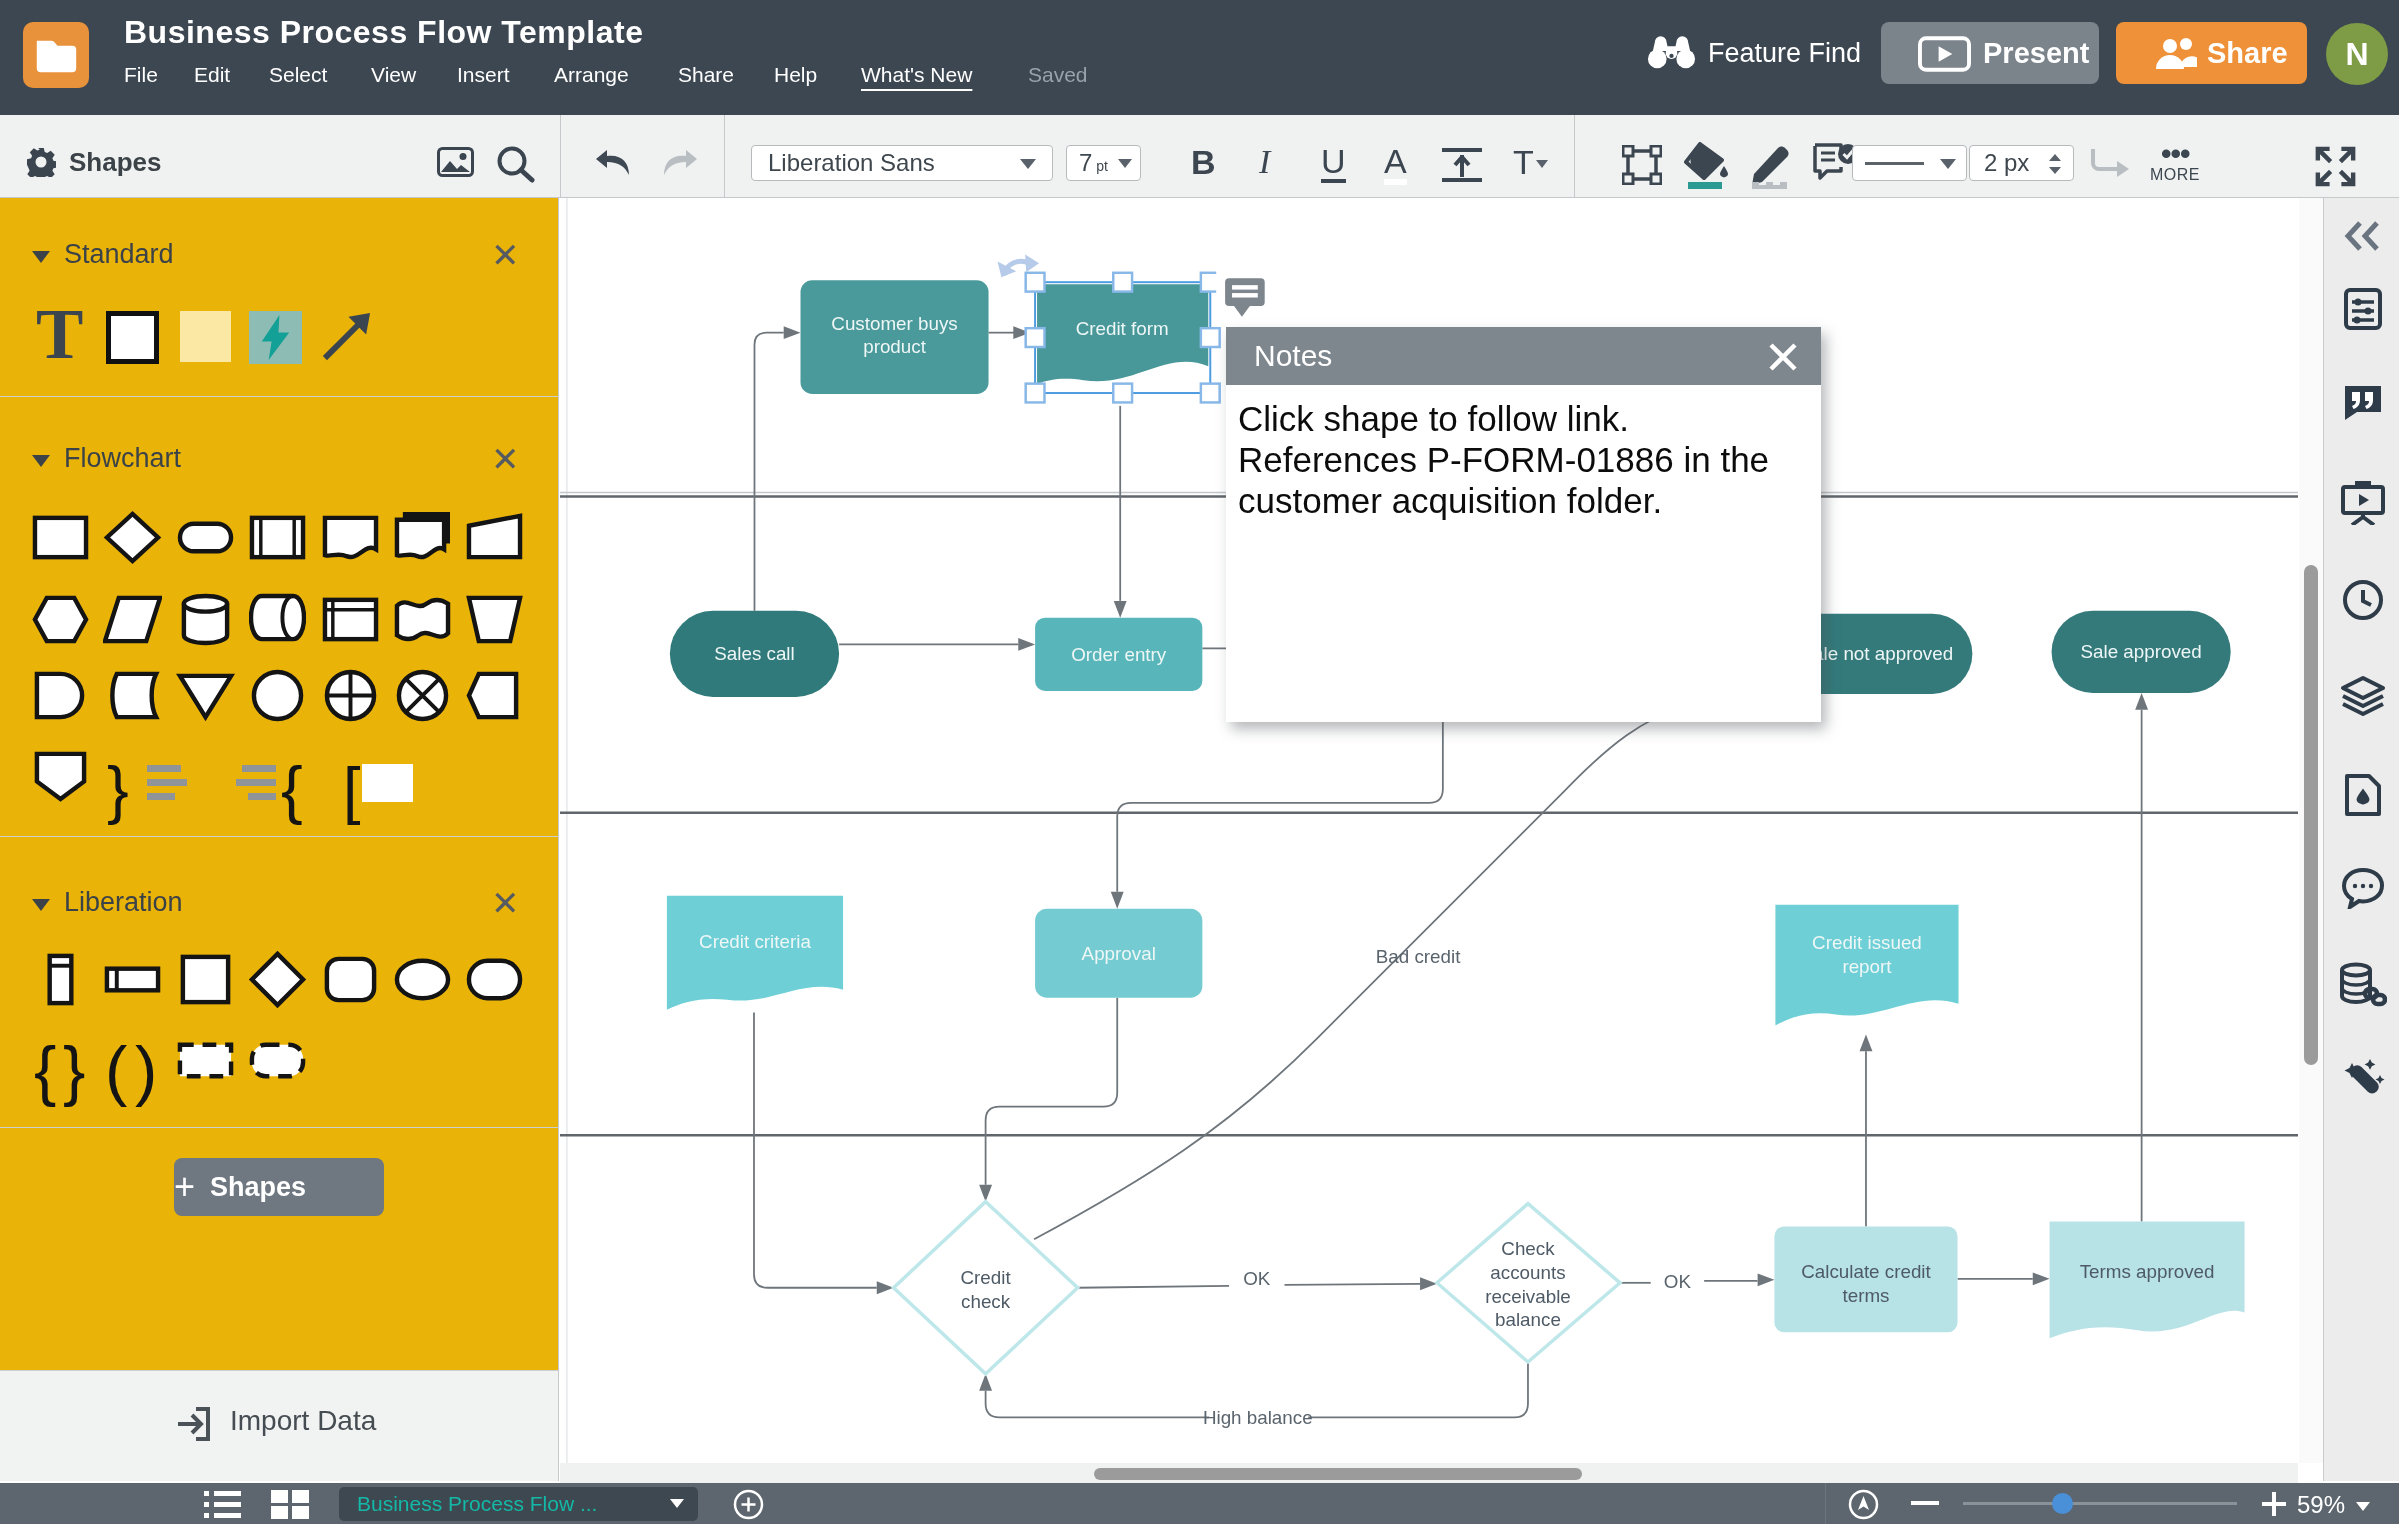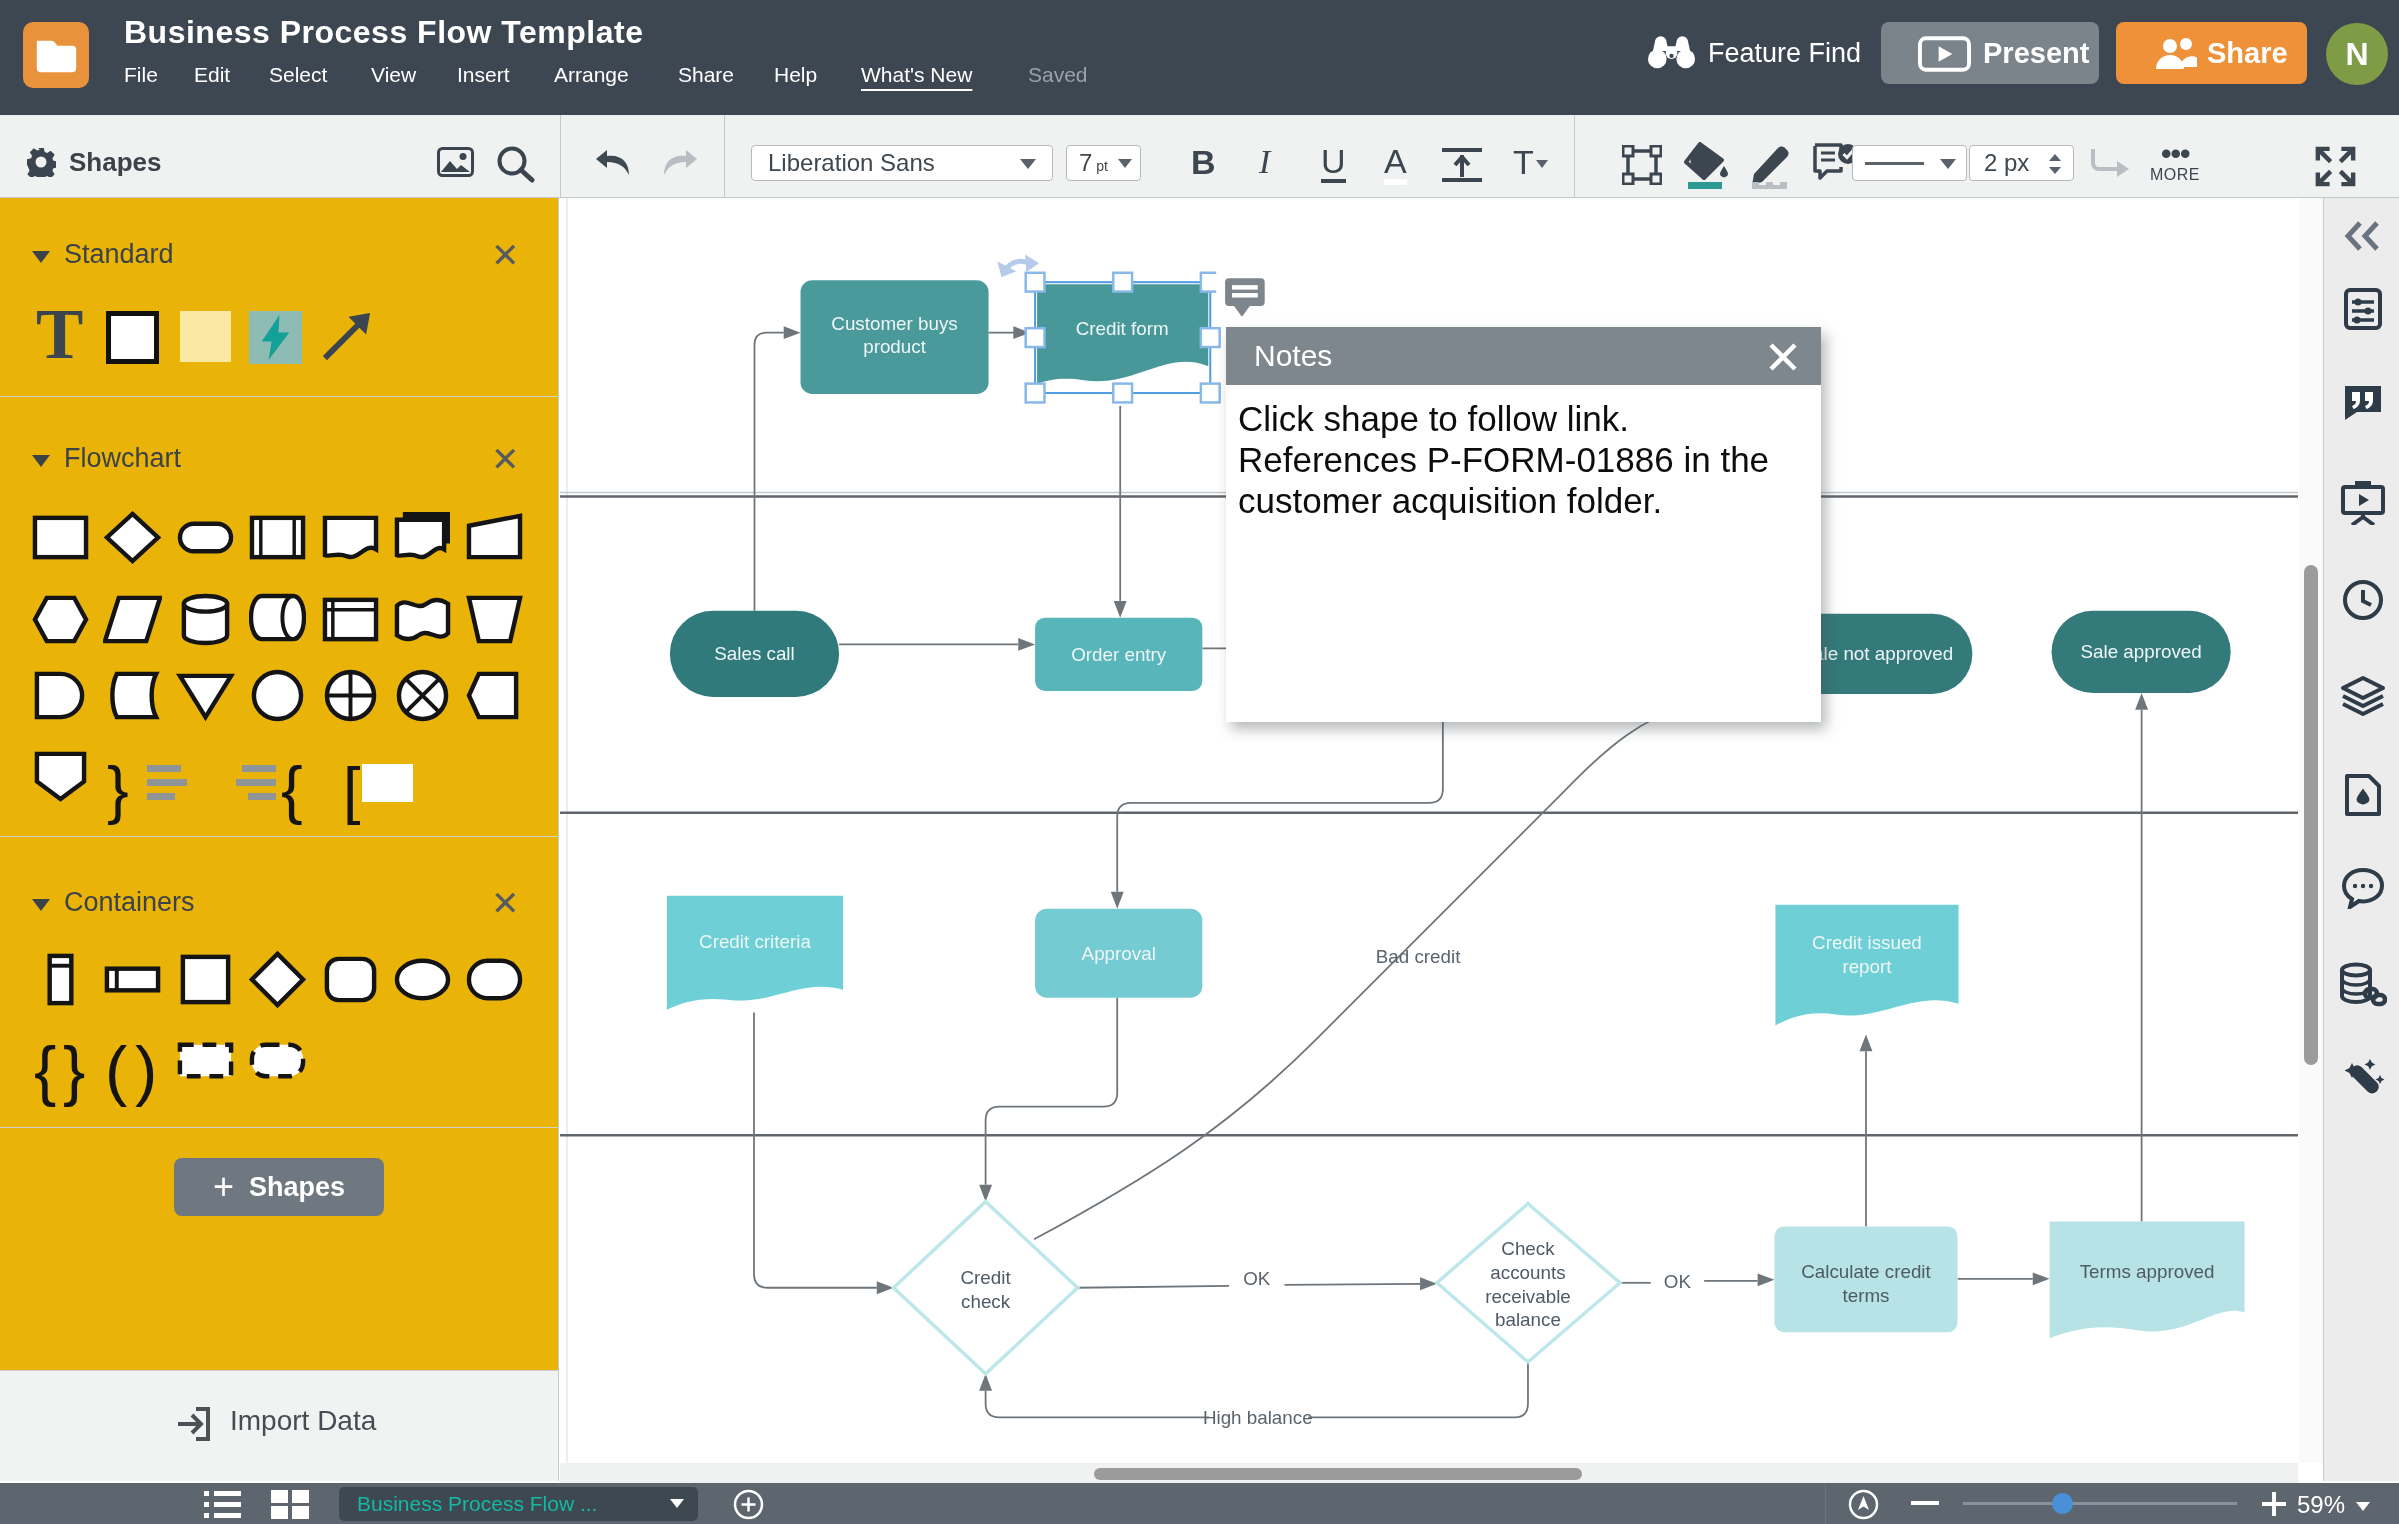--- a/index.html
+++ b/index.html
@@ -271,21 +271,21 @@
         <g fill="#8f9499">
           <rect x="6" y="0" width="34" height="7"></rect>
           <rect x="0" y="14" width="40" height="7"></rect>
           <rect x="12" y="28" width="28" height="7"></rect>
         </g>
       </svg></div>
 <div class="abs" style="left:281px;top:554px;font-size:65px;color:#141414">{</div>
 <div class="abs" style="left:343px;top:556px;font-size:63px;color:#141414;font-weight:500">[</div>
 <div class="abs" style="left:362px;top:566px;width:51px;height:38px;background:#fff"></div>
  <div class="abs pdiv" style="top:638px"></div>
- <div class="abs" style="left:32px;top:689px"><span class="tri"></span><span class="sechdr">Containers</span></div>
+ <div class="abs" style="left:32px;top:689px"><span class="tri"></span><span class="sechdr">Liberation</span></div>
  <div class="abs xcl" style="left:491px;top:685px">✕</div>
 <div class="abs" style="left:31px;top:752px"><svg width="59" height="59" viewBox="0 0 60 60">
         <rect x="19" y="6" width="22" height="48" stroke="#141414" stroke-width="4.5" fill="#fff"></rect>
         <path d="M19 16 H41" stroke="#141414" stroke-width="4"></path>
       </svg></div>
 <div class="abs" style="left:103px;top:752px"><svg width="59" height="59" viewBox="0 0 60 60">
         <rect x="4" y="19" width="52" height="22" stroke="#141414" stroke-width="4.5" fill="#fff"></rect>
         <path d="M14 19 V41" stroke="#141414" stroke-width="4"></path>
       </svg></div>
 <div class="abs" style="left:176px;top:752px"><svg width="59" height="59" viewBox="0 0 60 60">
@@ -307,21 +307,21 @@
 <div class="abs" style="left:63px;top:833px;font-size:67px;color:#141414">}</div>
 <div class="abs" style="left:105px;top:833px;font-size:67px;color:#141414">(</div>
 <div class="abs" style="left:135px;top:833px;font-size:67px;color:#141414">)</div>
 <div class="abs" style="left:176px;top:833px"><svg width="59" height="59" viewBox="0 0 60 60">
         <rect x="4" y="14" width="52" height="32" fill="#fff" stroke="#141414" stroke-width="4.5" stroke-dasharray="14 9"></rect>
       </svg></div>
 <div class="abs" style="left:248px;top:833px"><svg width="59" height="59" viewBox="0 0 60 60">
         <rect x="4" y="14" width="52" height="32" rx="14" fill="#fff" stroke="#141414" stroke-width="4.5" stroke-dasharray="14 9"></rect>
       </svg></div>
  <div class="abs pdiv" style="top:929px"></div>
- <div class="abs" style="left:174px;top:960px;width:210px;height:58px;background:#6f7881;border-radius:8px;color:#fff;text-align:center;font-size:27px;font-weight:bold;line-height:58px"><span style="font-size:36px;font-weight:400;vertical-align:-3px">+</span>&nbsp; Shapes</div>
+ <div class="abs" style="left:174px;top:960px;width:210px;height:58px;background:#6f7881;border-radius:8px;color:#fff;text-align:left;font-size:27px;font-weight:bold;line-height:58px"><span style="font-size:36px;font-weight:400;vertical-align:-3px">+</span>&nbsp; Shapes</div>
  <div class="abs pdiv" style="top:1172px"></div>
  <div class="abs" style="left:0;top:1173px;width:558px;height:110px;background:#f1f2f2"></div>
  <svg class="abs" style="left:176px;top:1209px" width="34" height="34" viewBox="0 0 34 34">
       <path d="M20 2 h12 v30 h-12 M2 17 h22 M16 8 l9 9 -9 9" fill="none" stroke="#4a5258" stroke-width="4"></path>
     </svg>
  <div class="abs" style="left:230px;top:1207px;font-size:28px;color:#454c52">Import Data</div>
 </div>
 <div class="abs" id="cvwrap">
 <svg width="1738" height="1265" viewBox="566 200 1756 1278" font-family="Liberation Sans, sans-serif">
 <g fill="none">

